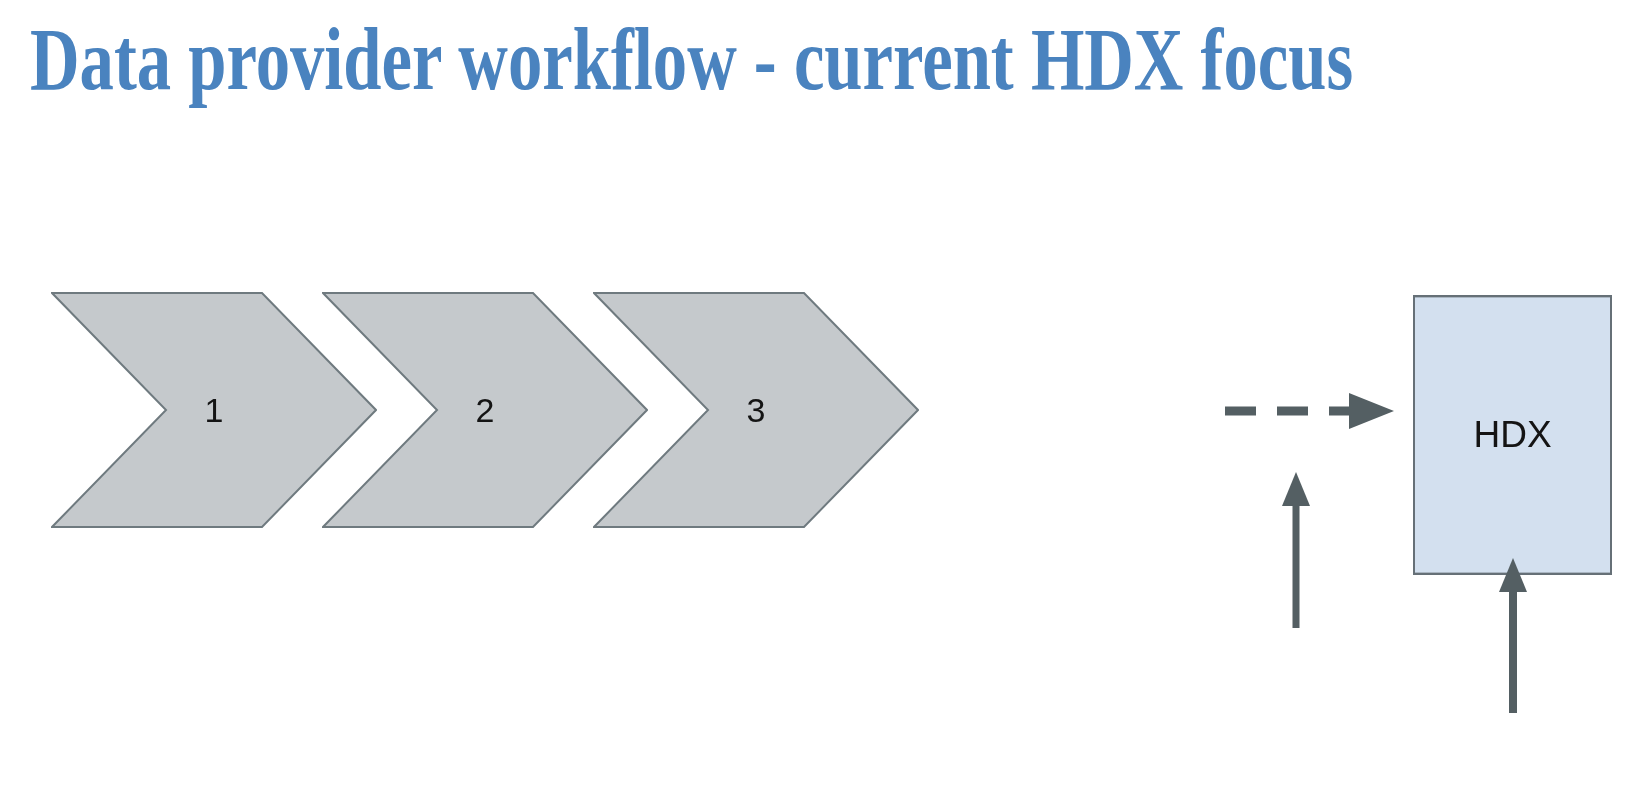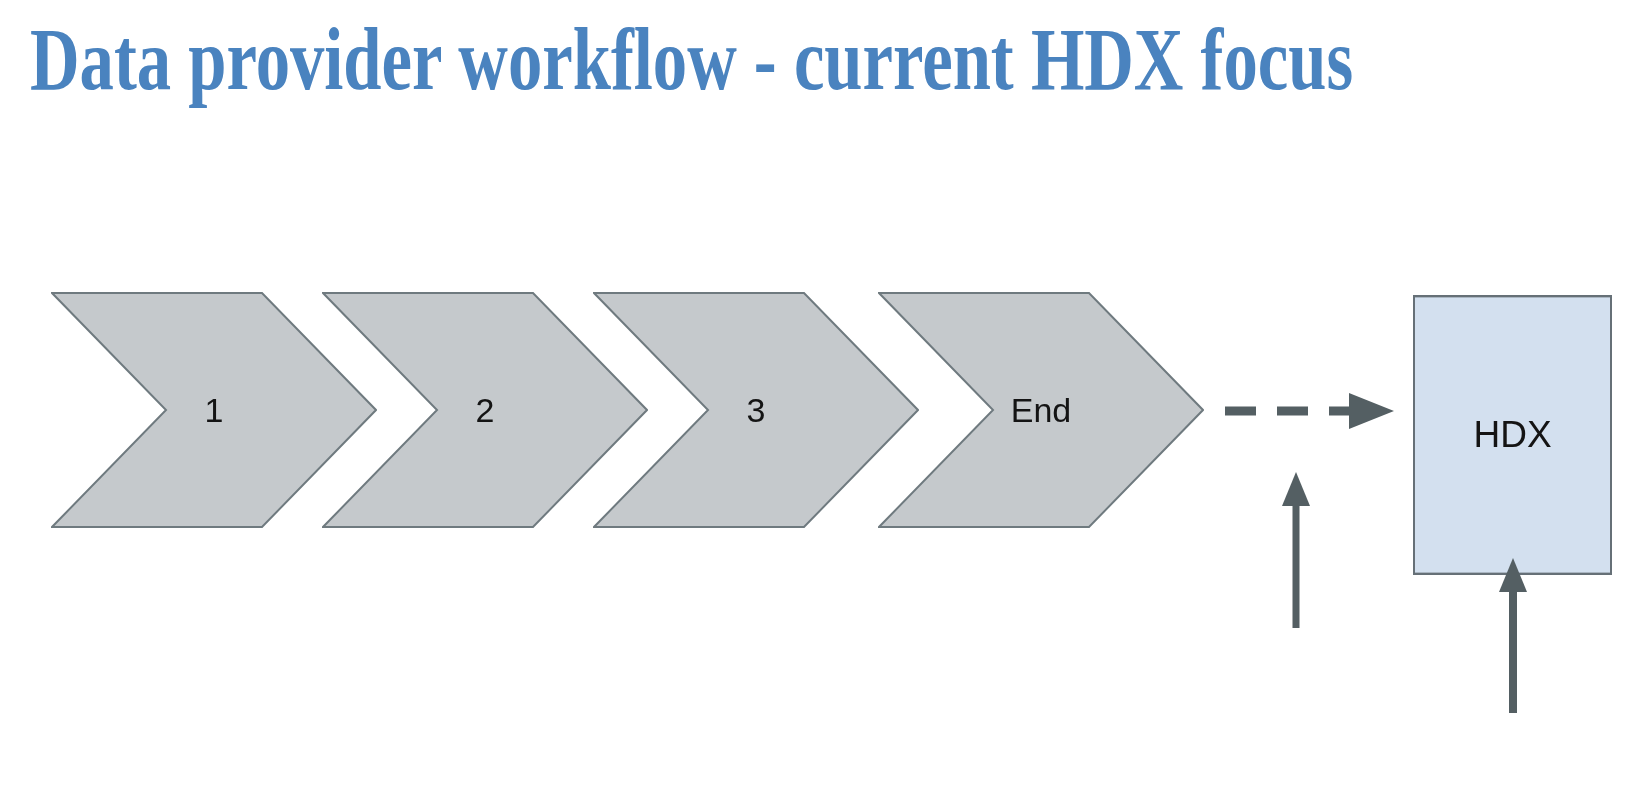--- a/index.html
+++ b/index.html
@@ -112,26 +112,20 @@
     <span class="step-label">2</span>
   </div>
 
   <div class="chevron" style="left:593px">
     <svg viewBox="0 0 326 236" preserveAspectRatio="none">
       <polygon points="1,1 211,1 325,118 211,235 1,235 115,118" stroke-width="2" fill="#C5C9CC" stroke="#6F7A7F"></polygon>
     </svg>
     <span class="step-label">3</span>
   </div>
 
-  <div class="chevron" style="left:878px">
-    <svg viewBox="0 0 326 236" preserveAspectRatio="none">
-      <polygon points="1,1 211,1 325,118 211,235 1,235 115,118" stroke-width="2" fill="#C5C9CC" stroke="#6F7A7F"></polygon>
-    </svg>
-    <span class="step-label">End</span>
-  </div>
 
   <svg class="connector-svg" style="left:1220px; top:391px" width="180" height="44">
     <line x1="5" y1="20" x2="132" y2="20" stroke-width="9" stroke-dasharray="31 21" stroke="#545F63"></line>
     <polygon points="129,2 174,20 129,38" fill="#545F63"></polygon>
   </svg>
 
   <div class="hdx-box">
     <svg viewBox="0 0 199 236" preserveAspectRatio="none">
       <rect x="1" y="1" width="197" height="234" stroke-width="2" fill="#D3E0EF" stroke="#667077"></rect>
     </svg>

